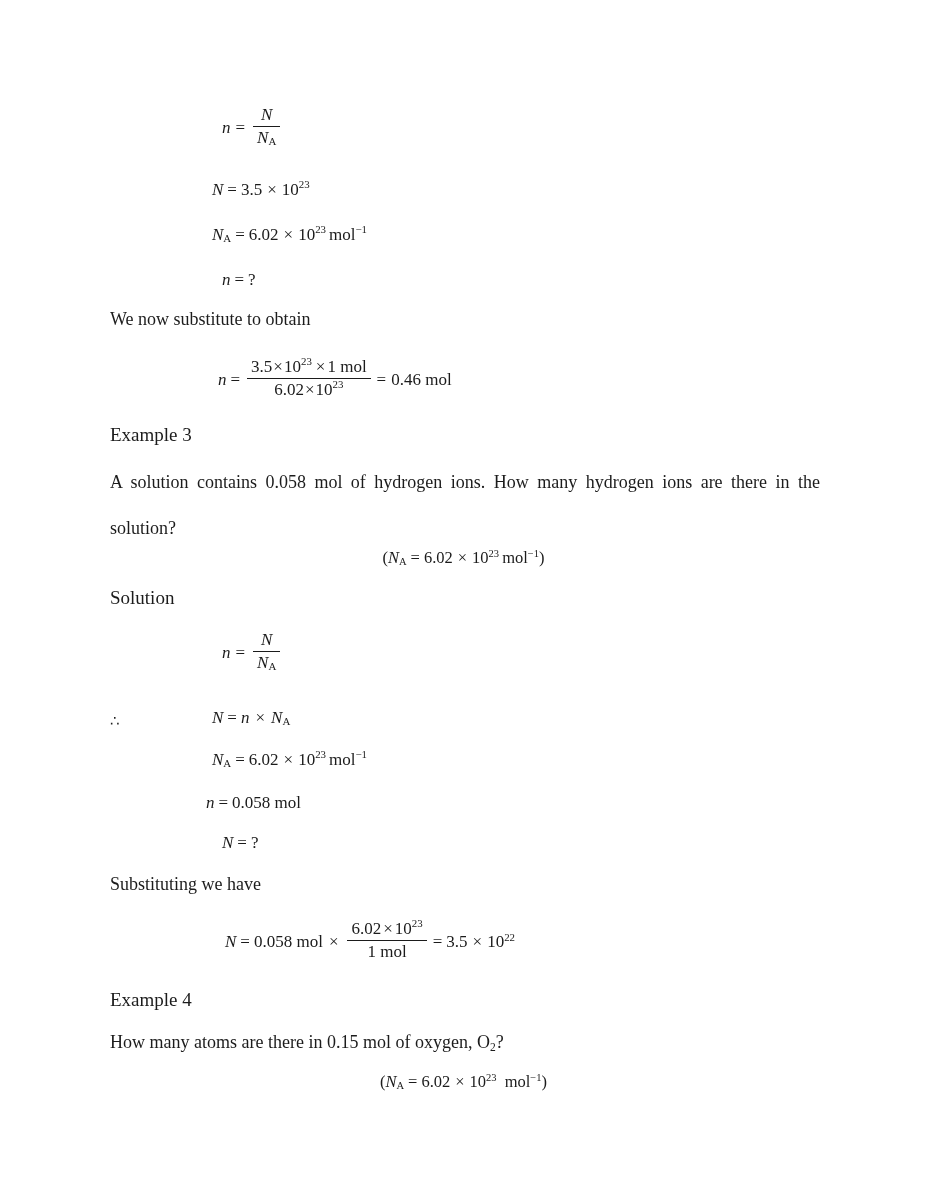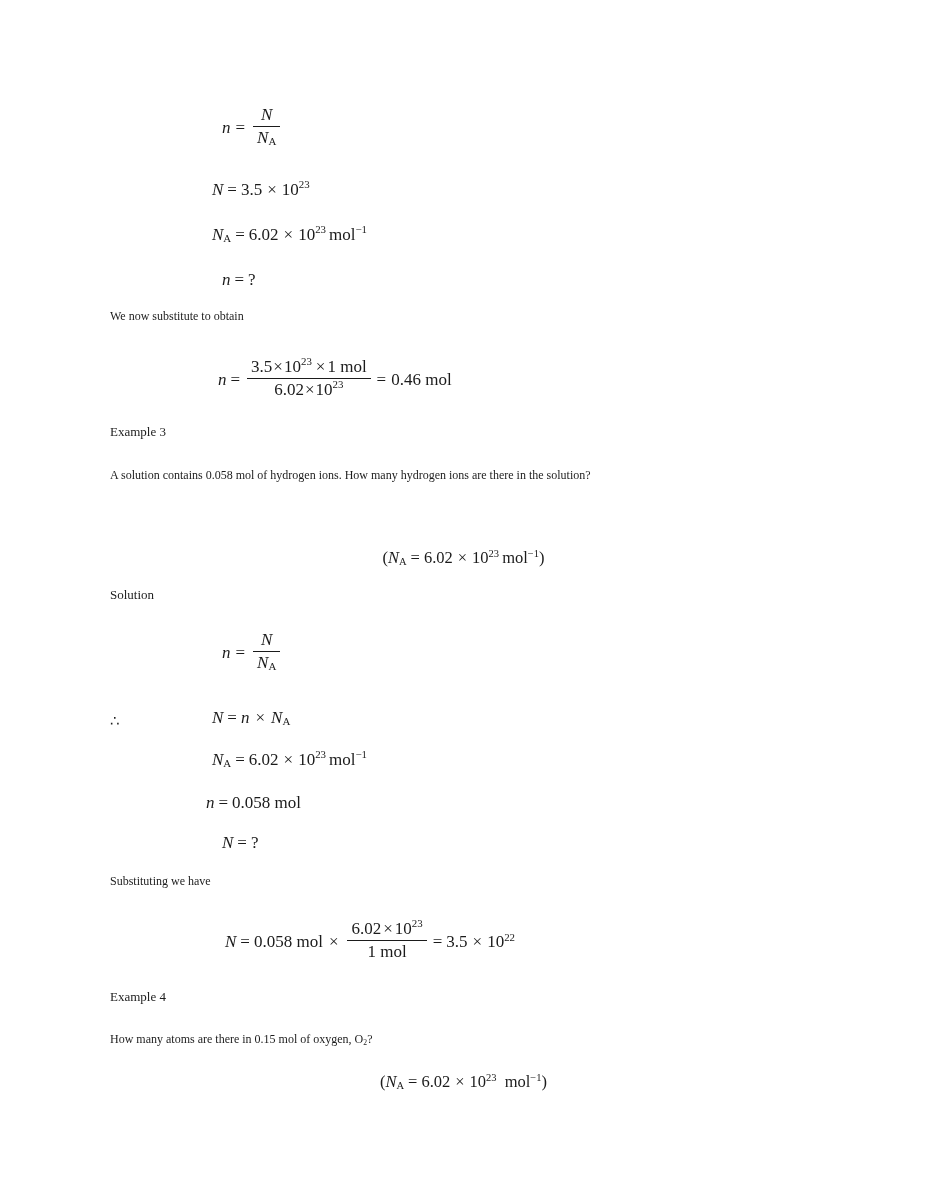--- a/index.html
+++ b/index.html
@@ -20,32 +20,32 @@
     position: absolute;
     inset: 0;
     background: #ffffff;
   }
 
   
   .prose {
     position: absolute;
     left: 110px;
     width: 710px;
-    font-size: 12px;
+    font-size: 18px;
     line-height: 1.0;
     color: #1c1c1c;
   }
   .prose.just {
     text-align: justify;
     text-align-last: left;
     line-height: 2.55;
   }
 
   .heading {
-    font-size: 13px;
+    font-size: 19px;
     color: #1c1c1c;
   }
 
   
   .math {
     font-size: 17px;
     color: #1b1b1b;
   }
   .math i, .it {
     font-style: italic;

